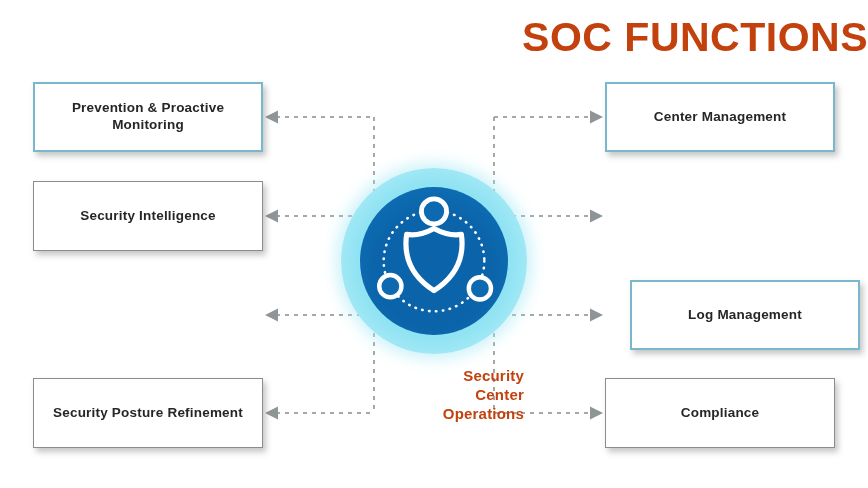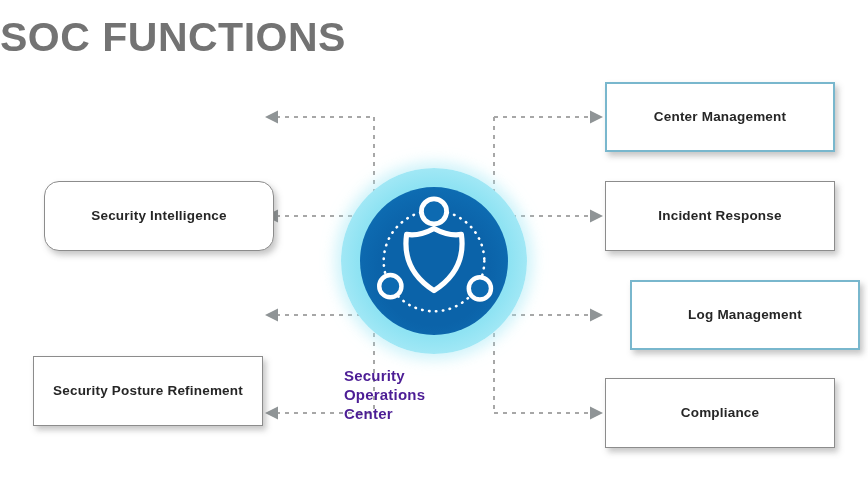--- a/index.html
+++ b/index.html
@@ -14,25 +14,25 @@
     height: 488px;
     background: #ffffff;
     overflow: hidden;
   }
   .title {
     position: absolute;
     top: 14px;
     left: 0;
     width: 868px;
     margin: 0;
-    text-align: left;
+    text-align: right;
     font-size: 41px;
     font-weight: bold;
     letter-spacing: 0.5px;
-    color: #737373;
+    color: #c2410c;
   }
   .connectors {
     position: absolute;
     top: 0;
     left: 0;
     z-index: 1;
   }
   .fbox {
     position: absolute;
     width: 230px;
@@ -79,24 +79,24 @@
     display: flex;
     align-items: center;
     justify-content: center;
   }
   .disc svg { width: 148px; height: 148px; display: block; }
   .center-label {
     position: absolute;
     left: 344px;
     top: 366px;
     width: 180px;
-    text-align: left;
+    text-align: right;
     font-size: 15px;
     font-weight: bold;
-    color: #4c1d95;
+    color: #c2410c;
     line-height: 1.27;
     letter-spacing: 0.2px;
     z-index: 2;
   }
 </style>
 </head>
 <body>
 
 <div class="stage">
 
@@ -120,32 +120,32 @@
       <polygon points="265,216 278,209.5 278,222.5"></polygon>
       <polygon points="265,315 278,308.5 278,321.5"></polygon>
       <polygon points="265,413 278,406.5 278,419.5"></polygon>
       <polygon points="603,117 590,110.5 590,123.5"></polygon>
       <polygon points="603,216 590,209.5 590,222.5"></polygon>
       <polygon points="603,315 590,308.5 590,321.5"></polygon>
       <polygon points="603,413 590,406.5 590,419.5"></polygon>
     </g>
   </svg>
 
-  <div class="fbox plain" style="left:44px; top:181px;border-radius:15px;">
+  <div class="fbox accent" style="left:33px; top:82px;">
+    <span>Prevention &amp; Proactive Monitoring</span>
+  </div>
+  <div class="fbox plain" style="left:33px; top:181px;">
     <span>Security Intelligence</span>
   </div>
-  <div class="fbox plain" style="left:33px; top:356px;">
+  <div class="fbox plain" style="left:33px; top:378px;">
     <span>Security Posture Refinement</span>
   </div>
 
   <div class="fbox accent" style="left:605px; top:82px;">
     <span>Center Management</span>
-  </div>
-  <div class="fbox plain" style="left:605px; top:181px;">
-    <span>Incident Response</span>
   </div>
   <div class="fbox accent" style="left:630px; top:280px;">
     <span>Log Management</span>
   </div>
   <div class="fbox plain" style="left:605px; top:378px;justify-content:center;">
     <span>Compliance</span>
   </div>
 
   <div class="halo"></div>
   <div class="disc">
@@ -153,17 +153,17 @@
       <circle cx="100" cy="100" r="68" fill="none" stroke="#ffffff" stroke-width="3.5" stroke-dasharray="0.6 8.8" stroke-linecap="round"></circle>
       <path d="M100 56 C 89 62, 75 66, 63 64 C 59 92, 67 119, 100 140 C 133 119, 141 92, 137 64 C 125 66, 111 62, 100 56 Z" fill="none" stroke="#ffffff" stroke-width="7" stroke-linejoin="round"></path>
       <circle cx="100" cy="33" r="17" fill="#0d6ab1" stroke="#ffffff" stroke-width="6.5"></circle>
       <circle cx="41" cy="134" r="15" fill="#0d6ab1" stroke="#ffffff" stroke-width="6"></circle>
       <circle cx="162" cy="137" r="15" fill="#0d6ab1" stroke="#ffffff" stroke-width="6"></circle>
     </svg>
   </div>
 
   <div class="center-label">
     <div>Security</div>
+    <div>Center</div>
     <div>Operations</div>
-    <div>Center</div>
   </div>
 
 </div>
 
 </body></html>

